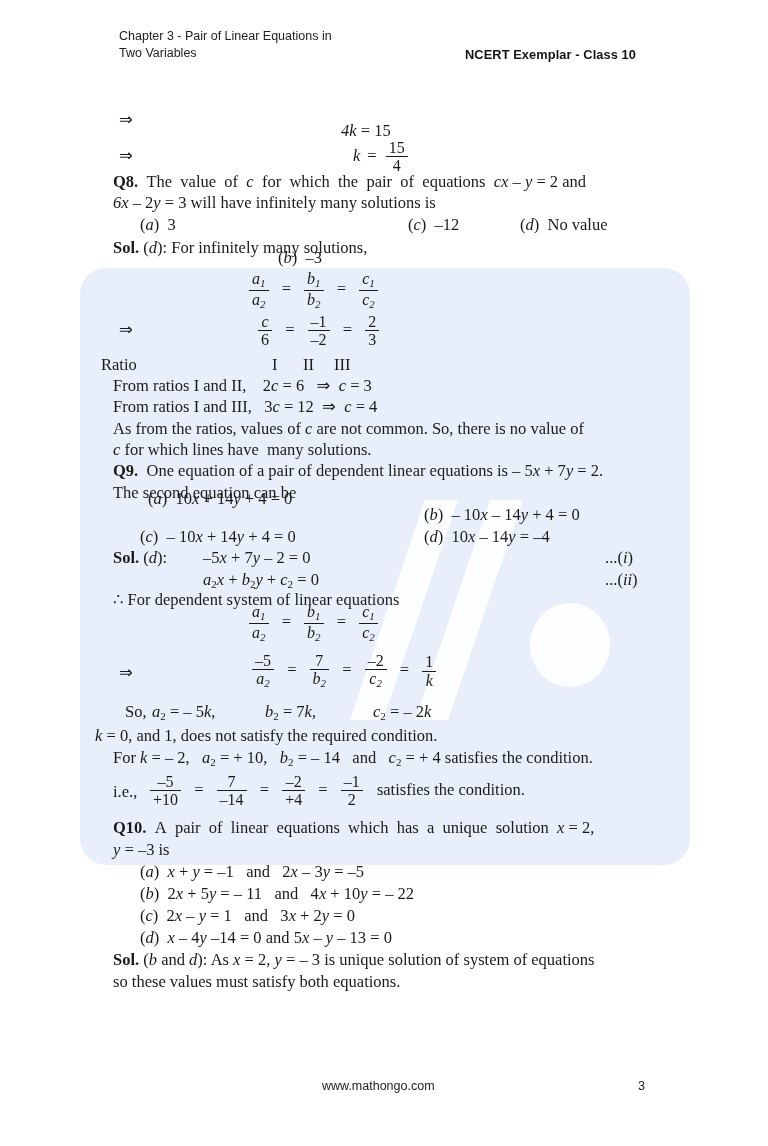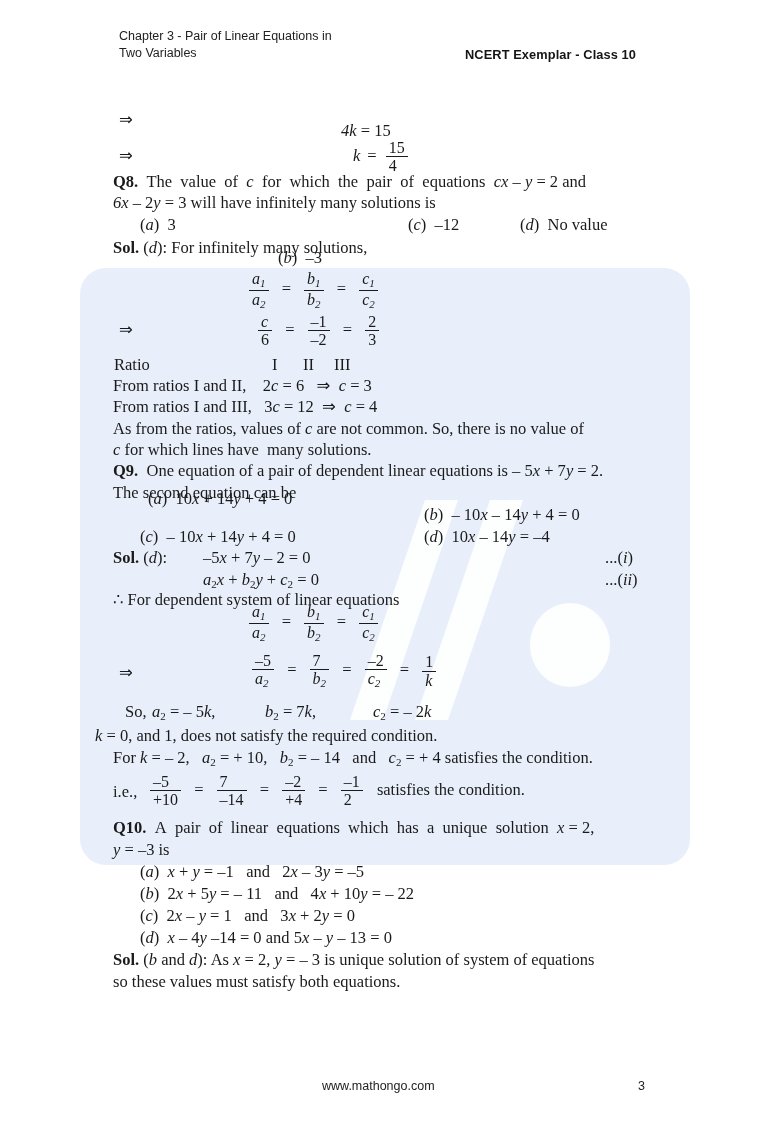--- a/index.html
+++ b/index.html
@@ -95,21 +95,21 @@
   .subn {
     font-size: 11px;
     vertical-align: -0.28em;
     font-style: normal;
   }
 
   
   .frac {
     display: inline-block;
     vertical-align: middle;
-    text-align: left;
+    text-align: center;
     line-height: 1.08;
     font-size: 16px;
     margin: 0 2px;
   }
   .frac .num {
     display: block;
     padding: 0 3px;
     border-bottom: 1.3px solid #1a1a1a;
   }
   .frac .den {
@@ -223,21 +223,21 @@
         <span class="num">–1</span>
         <span class="den">–2</span>
       </span>
       <span class="eq">=</span>
       <span class="frac">
         <span class="num">2</span>
         <span class="den">3</span>
       </span>
     </div>
 
-    <div class="ln" style="left:114px; top:355px;">Ratio</div>
+    <div class="ln" style="left:101px; top:355px;">Ratio</div>
     <div class="ln" style="left:272px; top:355px;">I</div>
     <div class="ln" style="left:303px; top:355px;">II</div>
     <div class="ln" style="left:334px; top:355px;">III</div>
 
     <div class="ln" style="left:113px; top:376px;">
       From ratios I and II,&nbsp;&nbsp;&nbsp; 2<span class="i">c</span> = 6&nbsp;&nbsp; ⇒&nbsp; <span class="i">c</span> = 3
     </div>
     <div class="ln" style="left:113px; top:397px;">
       From ratios I and III,&nbsp;&nbsp; 3<span class="i">c</span> = 12&nbsp; ⇒&nbsp; <span class="i">c</span> = 4
     </div>

